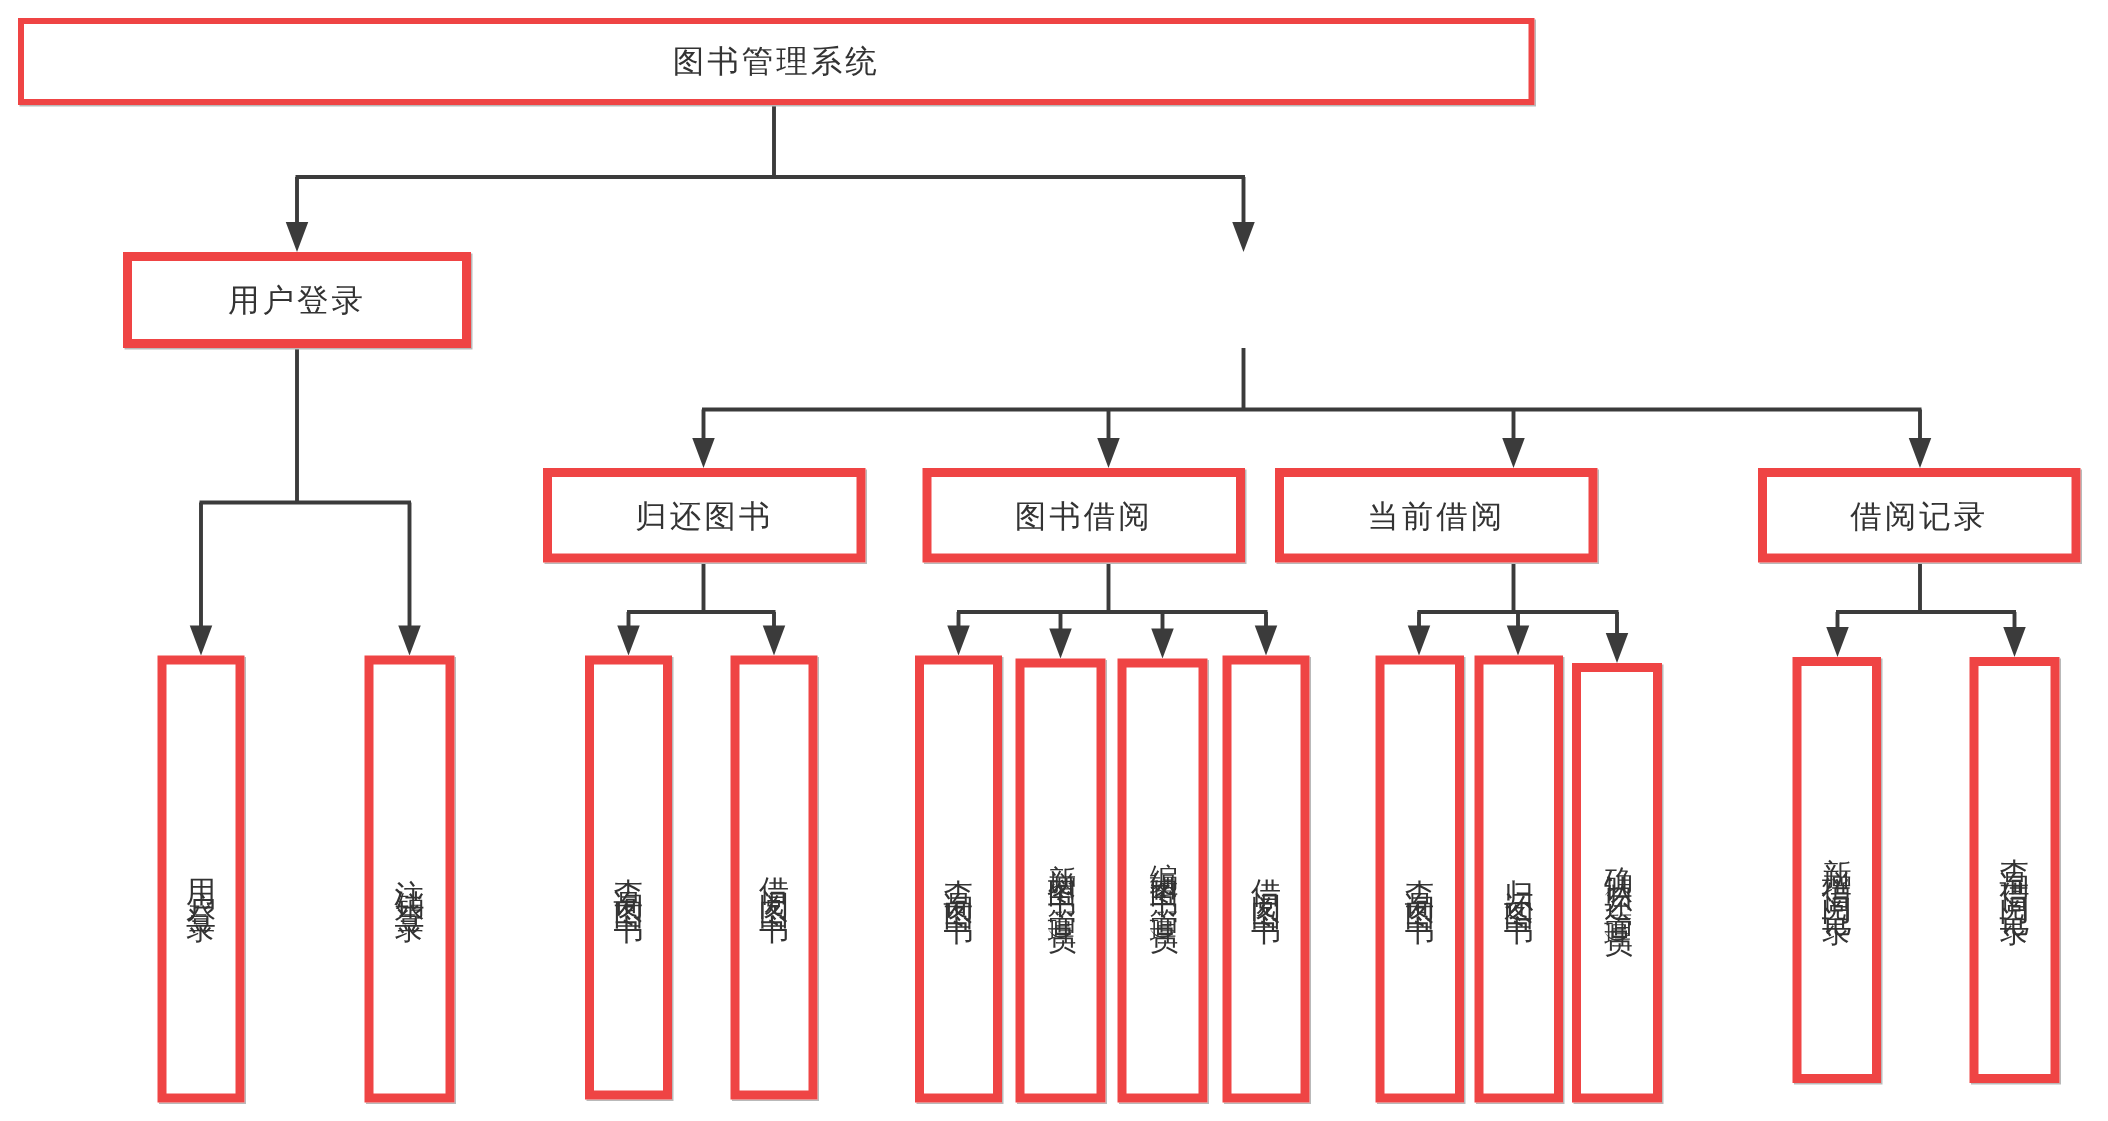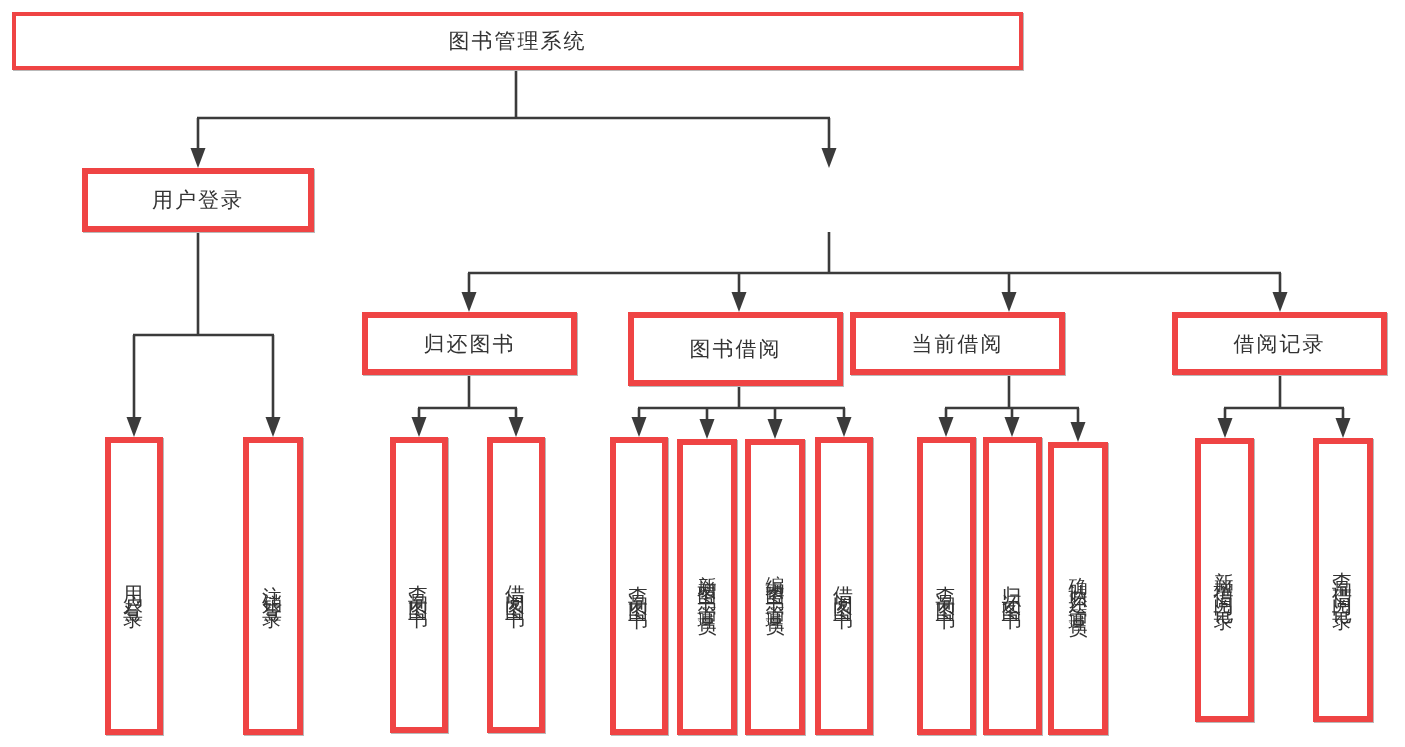--- a/index.html
+++ b/index.html
@@ -120,21 +120,21 @@
     <span class="h-label">图书管理系统</span>
   </div>
 
   <div class="box" style="left:82px;top:168px;width:232px;height:64px">
     <span class="h-label">用户登录</span>
   </div>
 
   <div class="box" style="left:362px;top:312px;width:215px;height:63px">
     <span class="h-label">归还图书</span>
   </div>
-  <div class="box" style="left:628px;top:312px;width:215px;height:74px">
+  <div class="box" style="left:615px;top:312px;width:215px;height:63px">
     <span class="h-label">图书借阅</span>
   </div>
   <div class="box" style="left:850px;top:312px;width:215px;height:63px">
     <span class="h-label">当前借阅</span>
   </div>
   <div class="box" style="left:1172px;top:312px;width:215px;height:63px">
     <span class="h-label">借阅记录</span>
   </div>
 
   <div class="box leaf" style="left:105px;top:437px;width:58px;height:298px">

